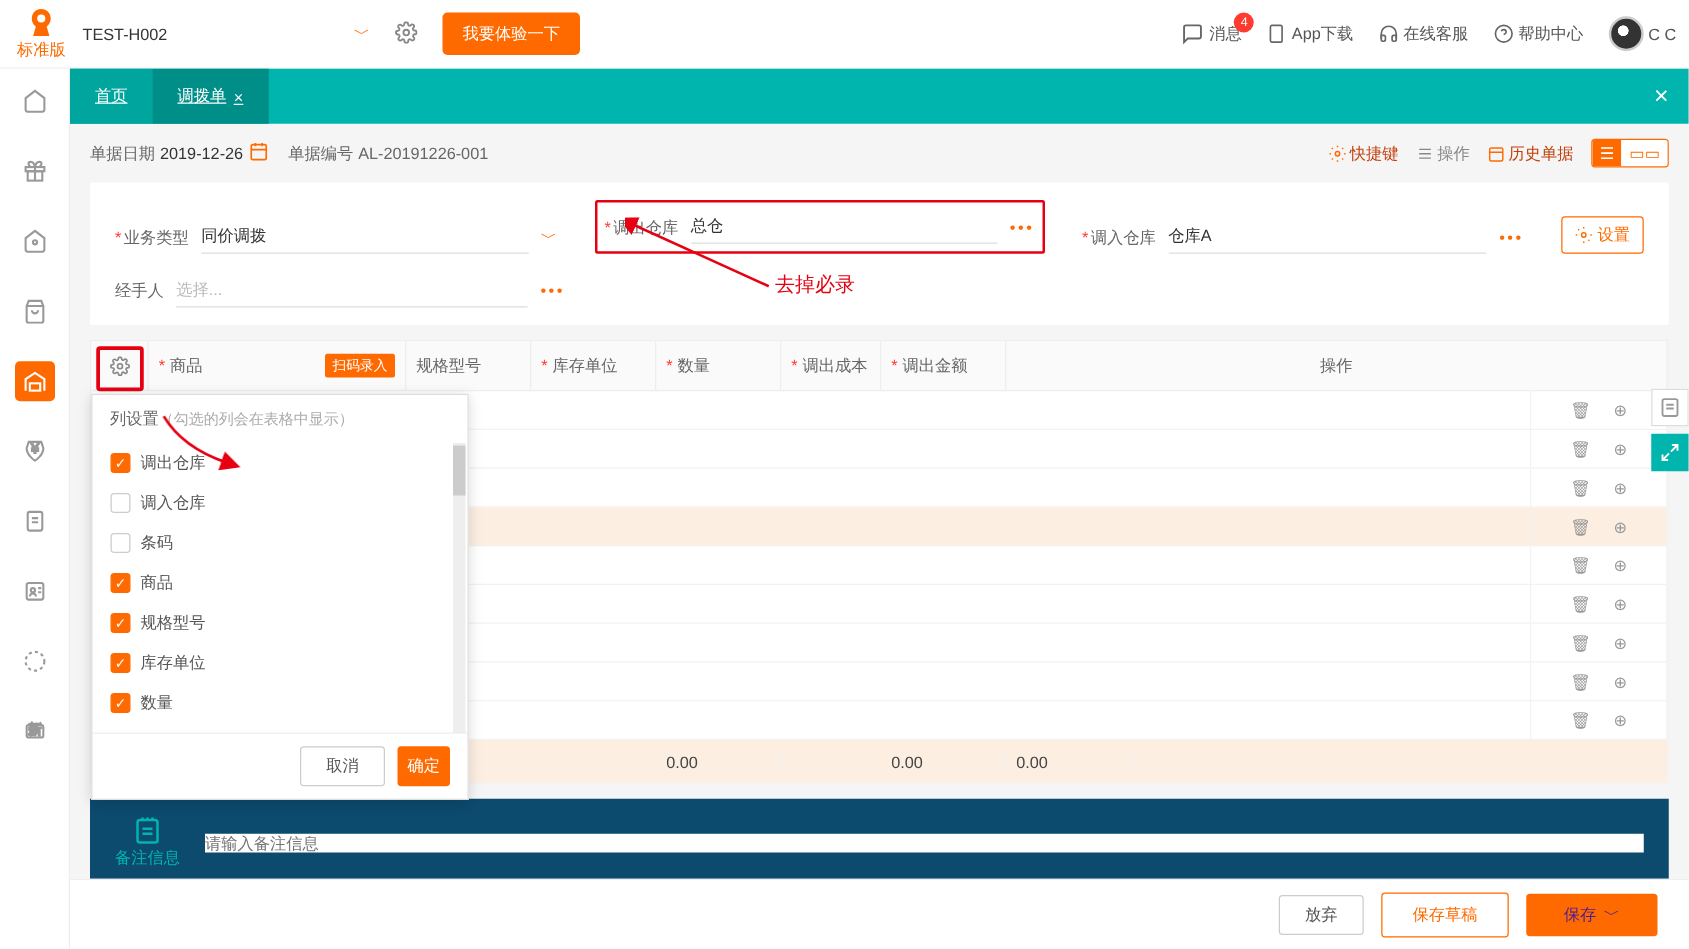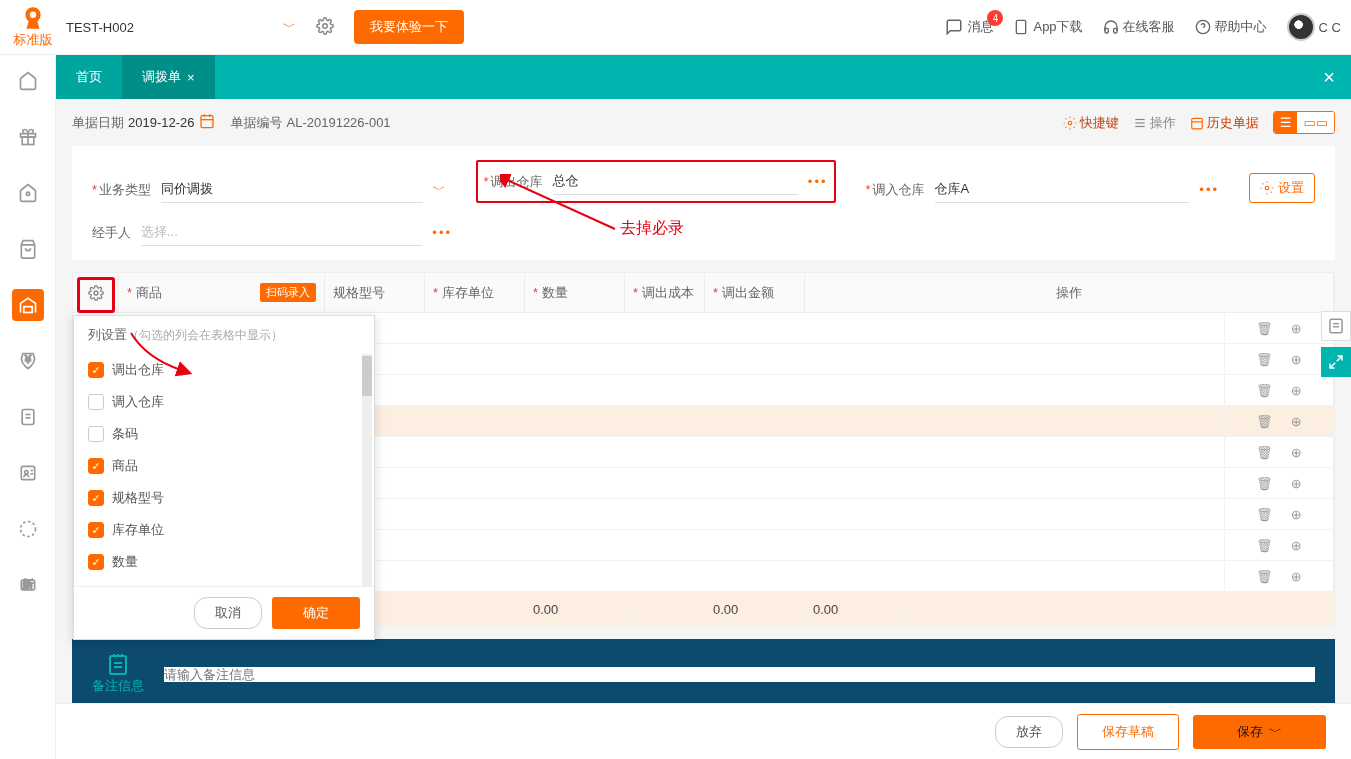--- a/index.html
+++ b/index.html
@@ -14,21 +14,21 @@
 .top-right{margin-left:auto;display:flex;align-items:center;gap:20px;color:#555;}
 .top-right .item{display:flex;align-items:center;gap:4px;cursor:pointer;position:relative;}
 .badge{position:absolute;top:-8px;right:-10px;background:#ff3b30;color:#fff;border-radius:50%;width:16px;height:16px;font-size:10px;display:flex;align-items:center;justify-content:center;}
 .avatar{width:28px;height:28px;border-radius:50%;background:#333 radial-gradient(circle at 40% 40%,#fff 20%,#333 22%);border:2px solid #ccc;}
 .main-wrap{display:flex;height:704px;}
 .sidebar{width:56px;background:#fff;border-right:1px solid #eee;display:flex;flex-direction:column;align-items:center;padding-top:10px;gap:24px;}
 .sidebar .s-item{width:32px;height:32px;display:flex;align-items:center;justify-content:center;color:#999;cursor:pointer;border-radius:4px;}
 .sidebar .s-item.active{background:#ff6a00;color:#fff;}
 .content{flex:1;background:#f5f5f5;display:flex;flex-direction:column;position:relative;}
 .tabs{height:44px;background:#00b5ad;display:flex;align-items:stretch;}
-.tab{padding:0 20px;color:#fff;display:flex;align-items:center;cursor:pointer;gap:6px;}
+.tab{padding:0 20px;color:#fff;display:flex;align-items:center;cursor:pointer;gap:6px;text-decoration:underline;}
 .tab.home{background:#00a59d;}
 .tab.active{background:#008f88;}
 .tab-close{color:#fff;cursor:pointer;}
 .tabs-close-all{margin-left:auto;width:44px;display:flex;align-items:center;justify-content:center;color:#fff;cursor:pointer;font-size:20px;}
 .page{flex:1;padding:12px 16px;overflow:hidden;position:relative;}
 .doc-header{display:flex;align-items:center;gap:4px;color:#666;}
 .doc-header .date-val{color:#333;}
 .doc-header .cal{color:#ff6a00;}
 .doc-header-right{margin-left:auto;display:flex;align-items:center;gap:14px;color:#888;}
 .doc-header-right .oitem{display:flex;align-items:center;gap:3px;cursor:pointer;}
@@ -75,29 +75,29 @@
 .col-popup{position:absolute;left:0;top:42px;width:302px;background:#fff;border:1px solid #ddd;box-shadow:0 2px 10px rgba(0,0,0,.15);z-index:10;}
 .col-popup .hdr{padding:10px 14px;color:#666;font-size:13px;}
 .col-popup .hdr small{color:#aaa;font-size:12px;}
 .col-popup .list{max-height:232px;overflow-y:auto;padding:0 14px;position:relative;}
 .col-popup .citem{display:flex;align-items:center;gap:8px;padding:7px 0;color:#555;cursor:pointer;}
 .cbox{width:16px;height:16px;border:1px solid #ccc;border-radius:3px;display:inline-flex;align-items:center;justify-content:center;background:#fff;}
 .cbox.on{background:#ff6a00;border-color:#ff6a00;color:#fff;font-size:11px;}
 .scrollbar-ind{position:absolute;right:2px;top:0;width:10px;background:#eee;}
 .scrollbar-ind .thumb{width:100%;background:#ccc;}
 .col-popup .ftr{display:flex;justify-content:flex-end;gap:10px;padding:10px 14px;border-top:1px solid #eee;}
-.btn-plain{background:#fff;border:1px solid #ccc;padding:6px 20px;border-radius:13px;cursor:pointer;color:#555;}
-.btn-orange{background:#ff6a00;border:none;color:#fff;padding:6px 31px;border-radius:3px;cursor:pointer;}
+.btn-plain{background:#fff;border:1px solid #ccc;padding:6px 20px;border-radius:3px;cursor:pointer;color:#555;}
+.btn-orange{background:#ff6a00;border:none;color:#fff;padding:6px 8px;border-radius:3px;cursor:pointer;}
 .popup-arrow{position:absolute;left:52px;top:12px;pointer-events:none;z-index:11;}
 .remark-card{background:#0c4a6e;margin-top:12px;padding:14px 20px;display:flex;align-items:center;gap:20px;}
 .remark-icon{display:flex;flex-direction:column;align-items:center;color:#00b5ad;font-size:12px;}
 .remark-input{flex:1;border:none;outline:none;color:#bbb;}
 .footer-bar{position:absolute;bottom:0;left:56px;right:0;height:56px;background:#fff;display:flex;align-items:center;justify-content:flex-end;gap:14px;padding:0 25px;border-top:1px solid #eee;}
 .btn-outline-orange{background:#fff;border:1px solid #ff6a00;color:#ff6a00;padding:8px 24px;border-radius:3px;cursor:pointer;}
-.btn-save{background:#ff6a00;color:#0f172a;border:none;padding:8px 44px;border-radius:3px;cursor:pointer;display:flex;align-items:center;gap:6px;}
+.btn-save{background:#ff6a00;color:#4c1d95;border:none;padding:8px 30px;border-radius:3px;cursor:pointer;display:flex;align-items:center;gap:6px;}
 .right-float{position:absolute;right:0;top:256px;display:flex;flex-direction:column;z-index:20;}
 .right-float .rf{width:30px;height:30px;display:flex;align-items:center;justify-content:center;cursor:pointer;}
 .rf.note{color:#999;border:1px solid #ddd;background:#fff;}
 .rf.expand{background:#00b5ad;color:#fff;margin-top:6px;}
 svg{flex-shrink:0;}
 </style>
 </head>
 <body>
 
 <div class="top-bar">

